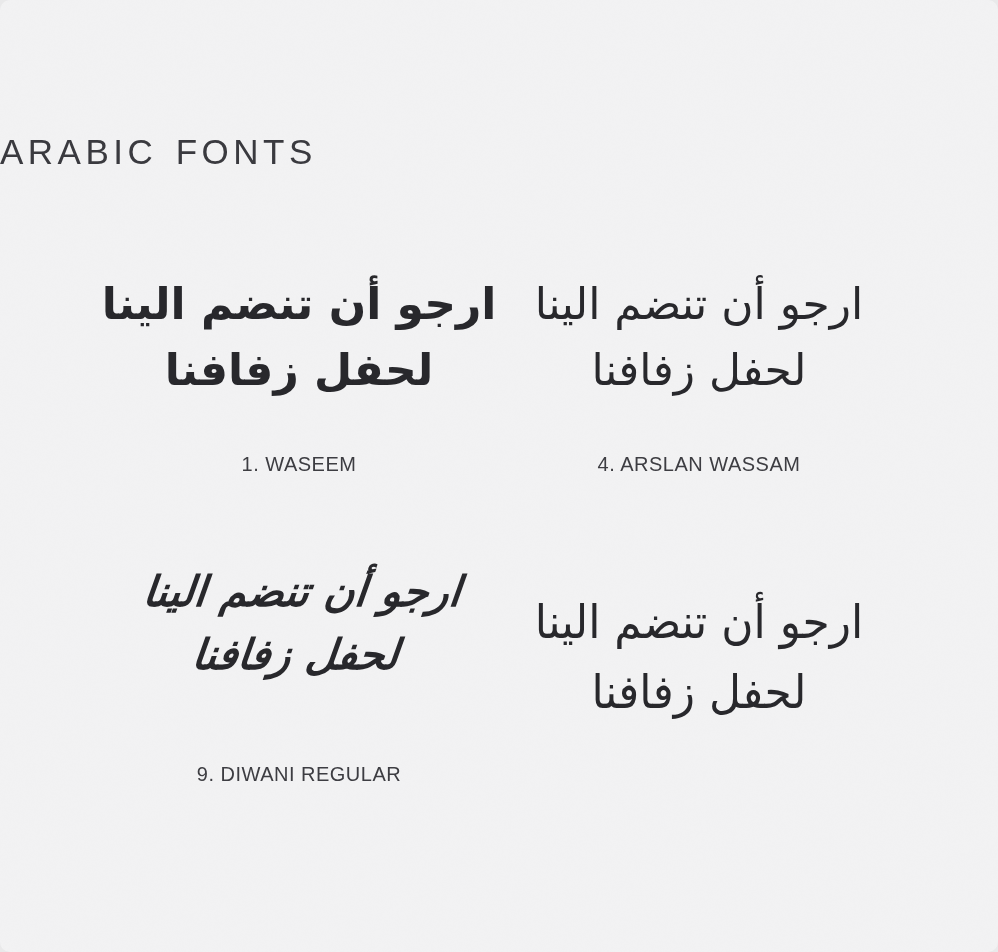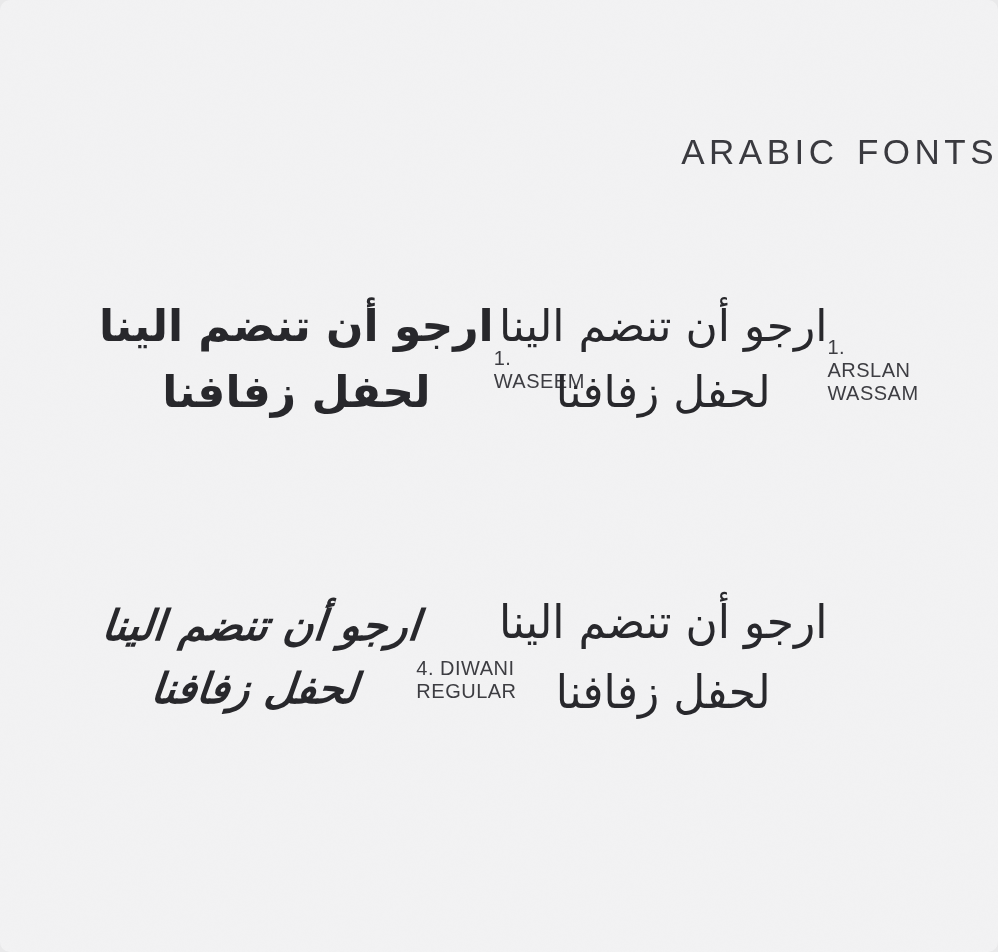--- a/index.html
+++ b/index.html
@@ -33,44 +33,44 @@
   .content {
     position: relative;
     z-index: 1;
     width: 100%;
     height: 100%;
   }
 
   .title {
     margin: 0;
     padding-top: 122px;
-    text-align: right;
+    text-align: left;
     font-family: "Liberation Sans", sans-serif;
     font-weight: 400;
     font-variant: small-caps;
     text-transform: lowercase;
     font-size: 50px;
     line-height: 1;
     letter-spacing: 0.09em;
     color: #3a3a3f;
   }
 
   .grid {
     margin-top: 38px;
     display: grid;
     grid-template-columns: 400px 400px;
     grid-template-rows: 298px 298px;
     justify-content: center;
   }
 
   .sample {
     display: flex;
-    flex-direction: row;
+    flex-direction: column;
     align-items: center;
-    justify-content: space-between;
+    justify-content: center;
   }
 
   .arabic {
     direction: rtl;
     height: 188px;
     display: flex;
     flex-direction: column;
     align-items: center;
     justify-content: center;
     text-align: center;
@@ -140,29 +140,29 @@
           <div class="line">لحفل زفافنا</div>
         </div>
         <div class="label">1. WASEEM</div>
       </div>
 
       <div class="sample style-arslan">
         <div class="arabic">
           <div class="line">ارجو أن تنضم الينا</div>
           <div class="line">لحفل زفافنا</div>
         </div>
-        <div class="label">1. ARSLAN WASSAM</div>
+        <div class="label">4. ARSLAN WASSAM</div>
       </div>
 
       <div class="sample style-diwani row2">
         <div class="arabic">
           <div class="line">ارجو أن تنضم الينا</div>
           <div class="line">لحفل زفافنا</div>
         </div>
-        <div class="label">4. DIWANI REGULAR</div>
+        <div class="label">9. DIWANI REGULAR</div>
       </div>
 
       <div class="sample style-thuluth row2">
         <div class="arabic">
           <div class="line">ارجو أن تنضم الينا</div>
           <div class="line">لحفل زفافنا</div>
         </div>
       </div>
 
     </div>

